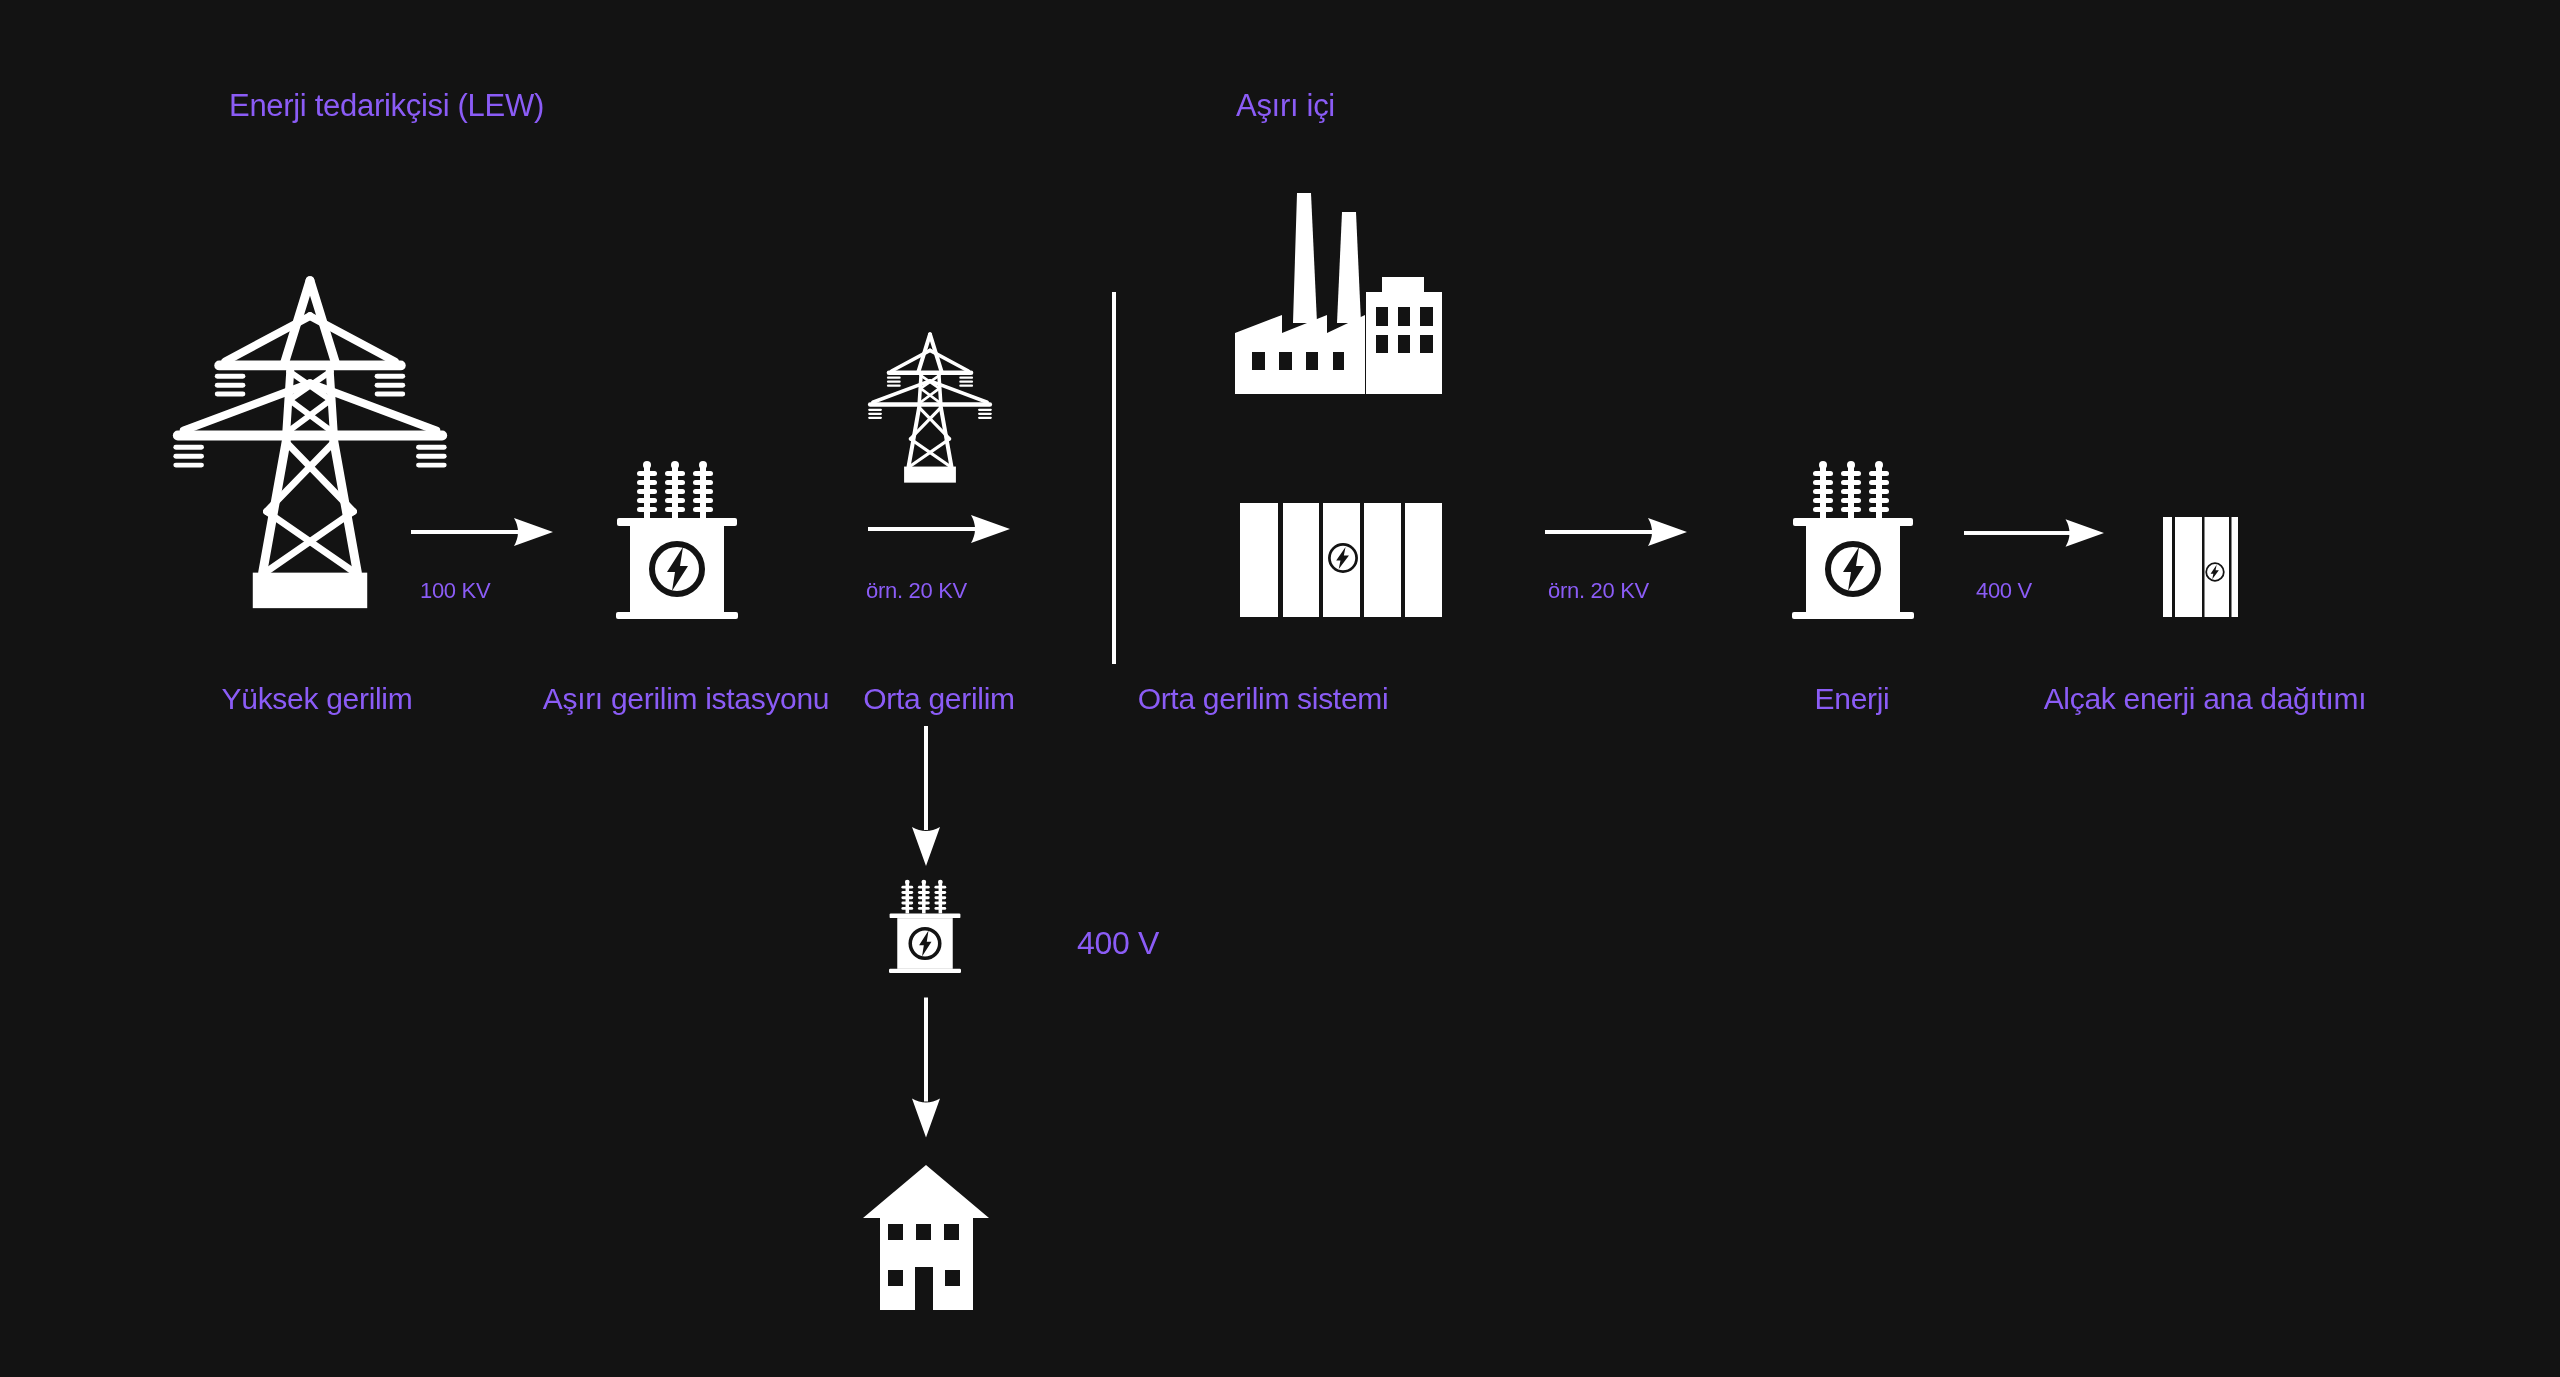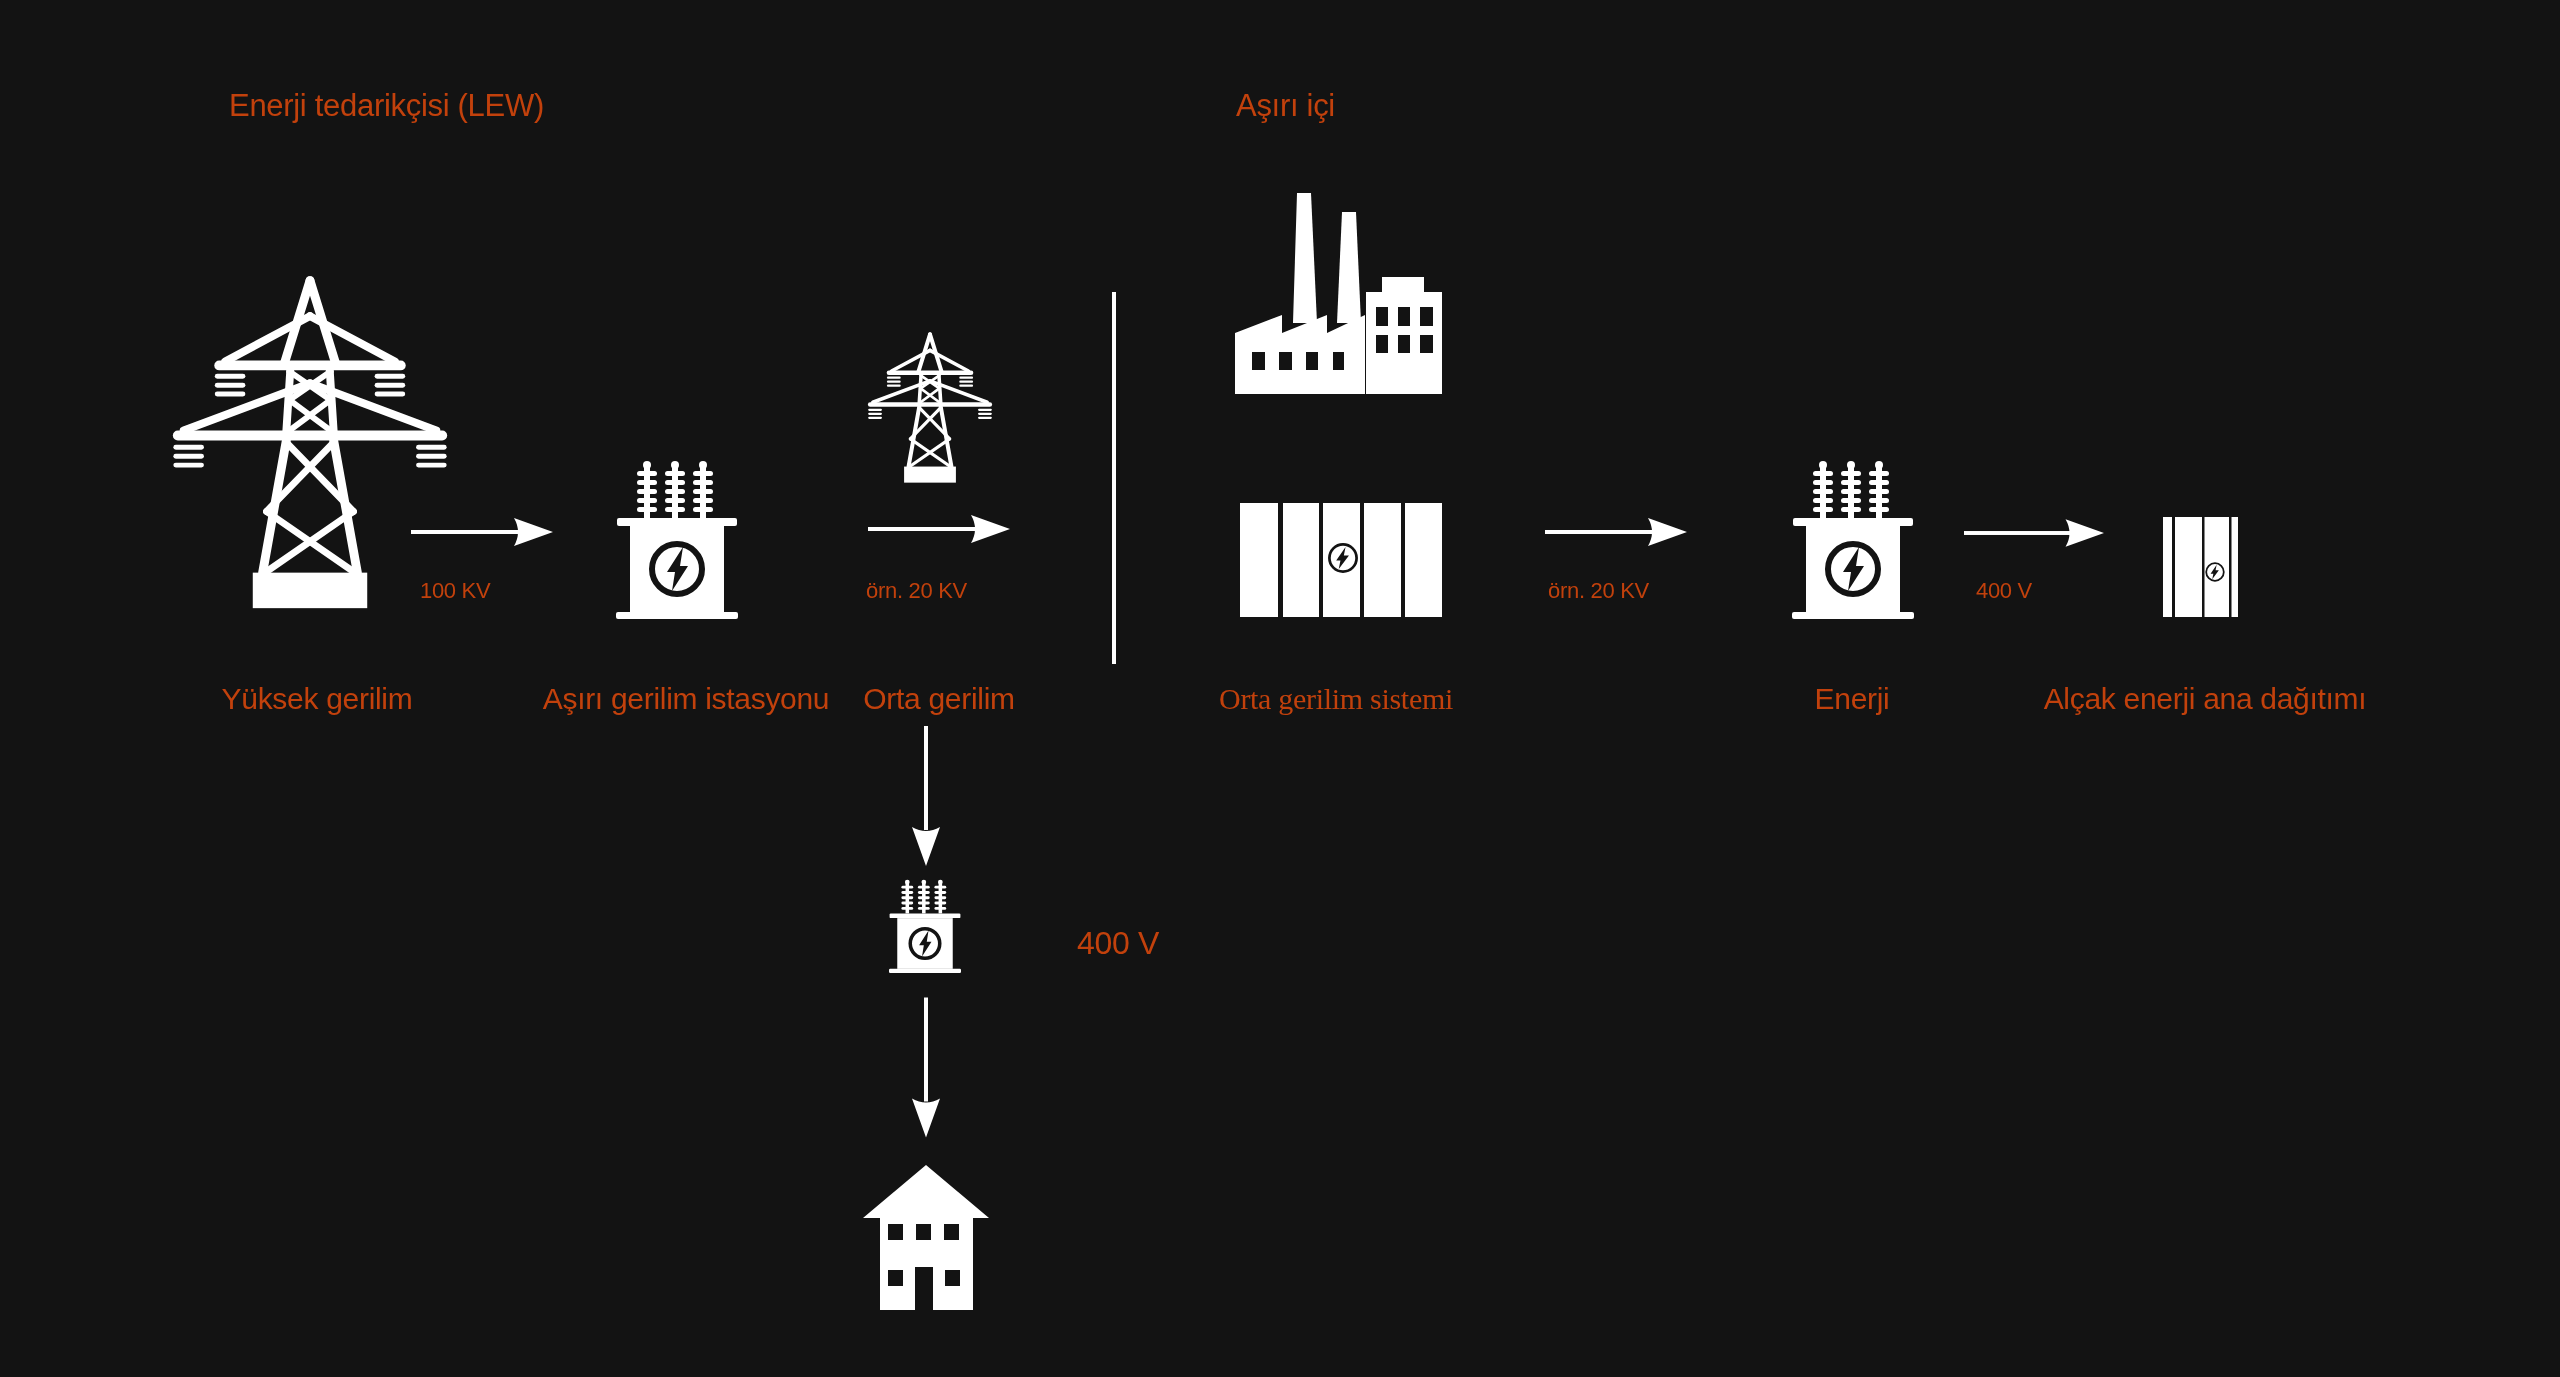--- a/index.html
+++ b/index.html
@@ -5,21 +5,21 @@
   html,body{margin:0;padding:0;background:#131313;}
   #stage{
     position:relative;width:2560px;height:1377px;overflow:hidden;
     background:#131313;
     font-family:"Liberation Sans","DejaVu Sans",sans-serif;
     color:#f2f2f2;
   }
   .abs{position:absolute;}
   .txt{
     font-size:30px;letter-spacing:-0.3px;white-space:nowrap;
-    color:#c2410c;
+    color:#8b5cf6;
   }
   .header{font-size:31px;}
   .label{transform:translateX(-50%);text-align:center;}
   .voltage{font-size:22px;}
   .branch-text{font-size:28px;line-height:37px;white-space:nowrap;}
   .branch-voltage{font-size:32px;}
   svg.icon{display:block;overflow:visible;}
   .divider{background:#ffffff;}
 </style>
 </head>
@@ -217,21 +217,21 @@
 
   <div class="abs divider" style="left:1112px;top:292px;width:4px;height:372px;"></div>
 
   <svg class="abs icon" style="left:1235px;top:191px;" width="207" height="204">
     <use href="#sym-factory"></use>
   </svg>
 
   <svg class="abs icon" style="left:1240px;top:498px;" width="202" height="124">
     <use href="#sym-switchgear"></use>
   </svg>
-  <div class="abs txt label" style="left:1336px;top:682px;font-family:Liberation Serif, serif;">Orta gerilim sistemi</div>
+  <div class="abs txt label" style="left:1263px;top:682px;">Orta gerilim sistemi</div>
 
   <svg class="abs icon" style="left:1545px;top:517px;" width="142" height="30">
     <use href="#sym-harrow"></use>
   </svg>
   <div class="abs txt voltage" style="left:1548px;top:578px;">örn. 20 KV</div>
 
   <svg class="abs icon" style="left:1792px;top:459px;" width="122" height="160">
     <use href="#sym-transformer"></use>
   </svg>
   <div class="abs txt label" style="left:1852px;top:682px;">Enerji</div>

